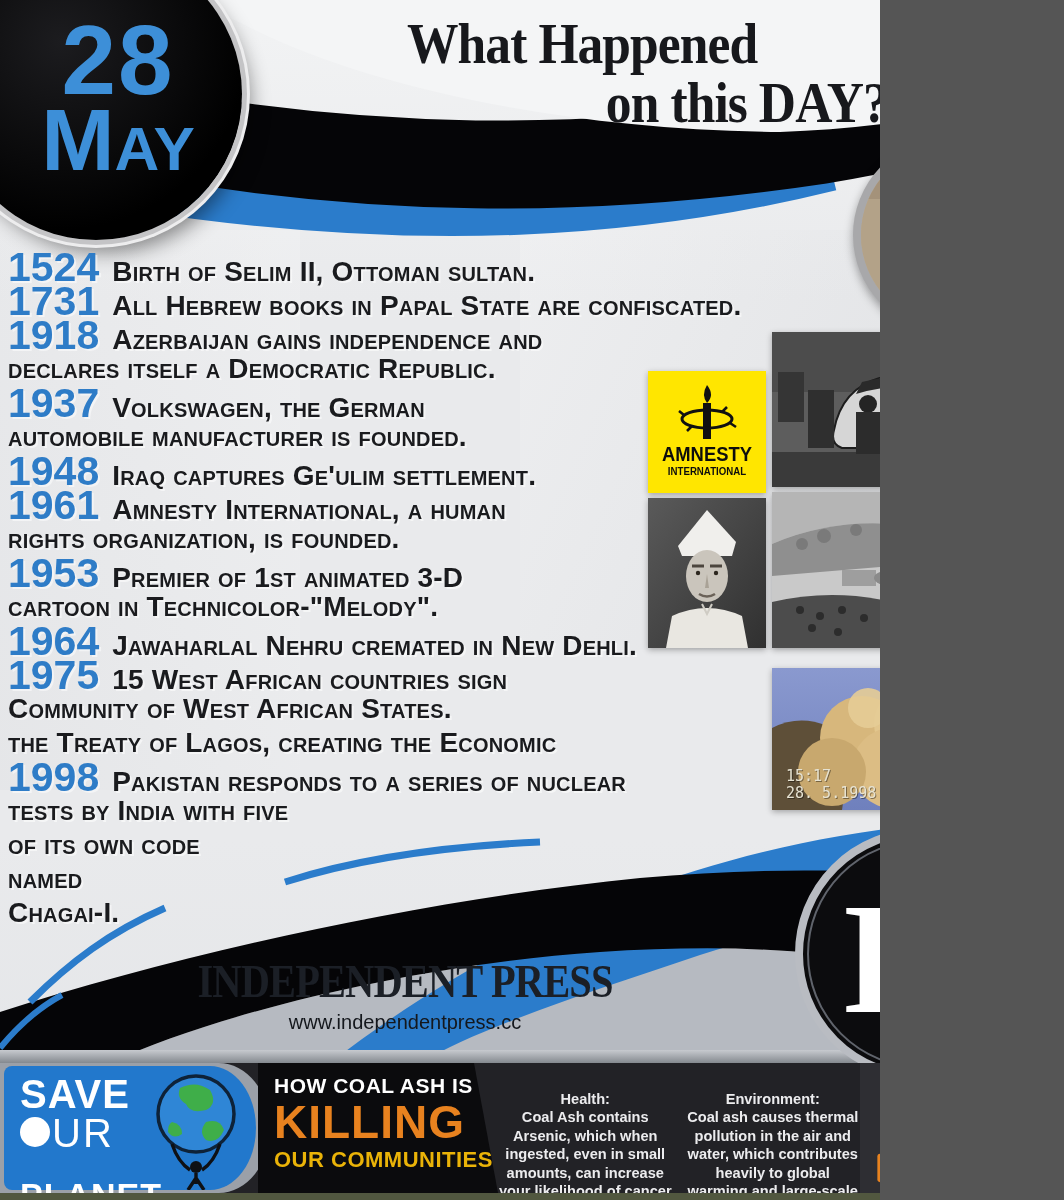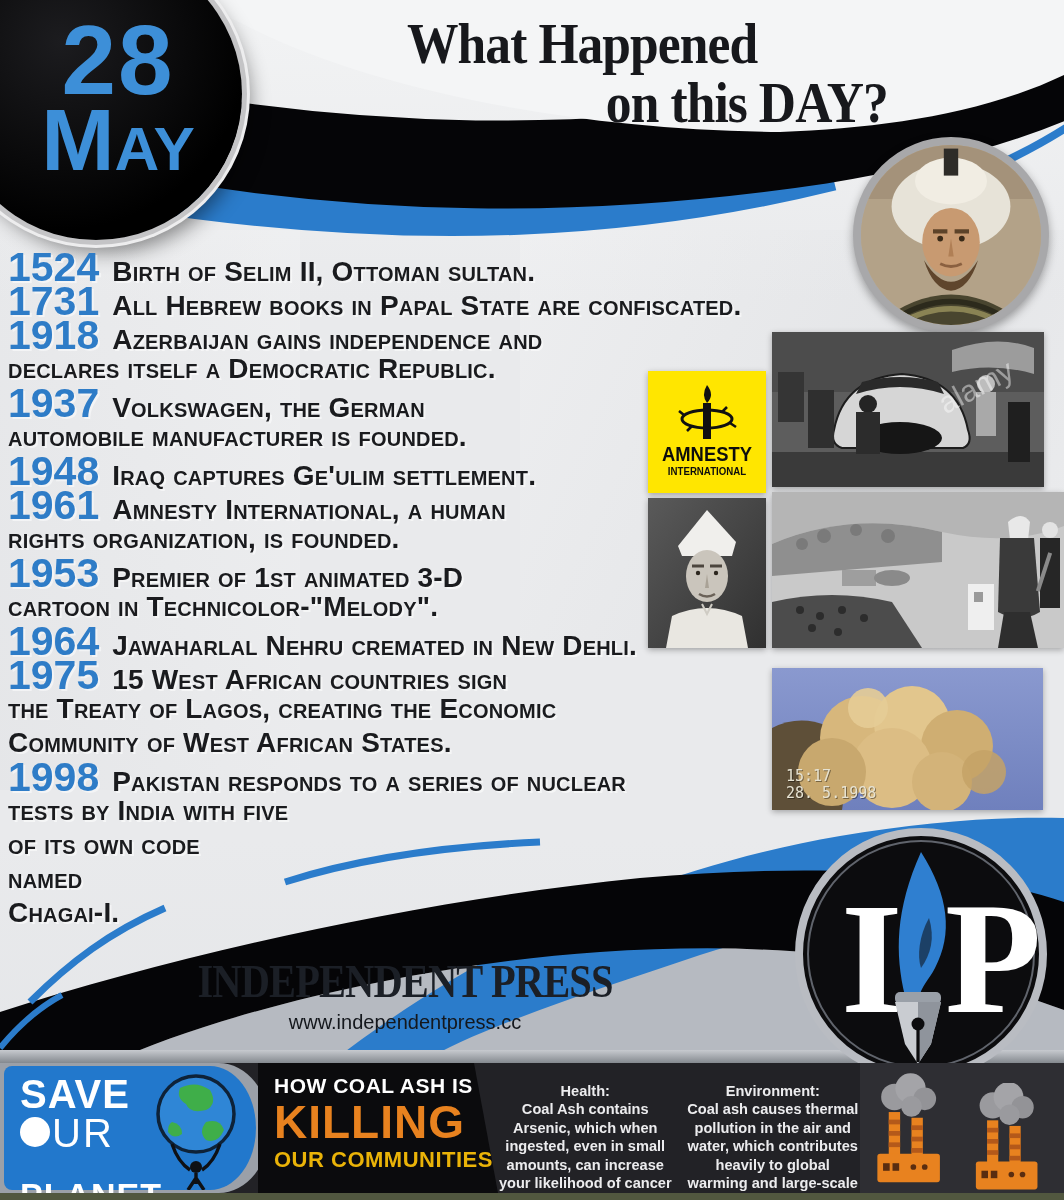--- a/index.html
+++ b/index.html
@@ -1,16 +1,16 @@
 <!DOCTYPE html>
 <html><head>
 <meta charset="utf-8">
 <style>
   html,body{margin:0;padding:0;background:#555;}
-  #page{position:relative;width:1064px;height:1200px;overflow:hidden;
+  #page{position:relative;width:880px;height:1200px;overflow:hidden;
         font-family:"Liberation Sans",sans-serif;
         background:linear-gradient(180deg,#f2f3f4 0%,#e9eaec 25%,#e9eaec 70%,#e2e4e7 100%);}
   #page *{box-sizing:border-box;}
   :root{--blue:#2b7ccb;--ltblue:#3d8fd8;--orange:#e8821f;--ink:#1a1b1e;}
 
   .abs{position:absolute;}
   svg{display:block;}
 
   
   .tex{position:absolute;opacity:.35;pointer-events:none;}
@@ -79,21 +79,21 @@
   .save-l1{font-size:40px;line-height:40px;font-weight:800;letter-spacing:1px;}
   .save-l2{font-size:40px;line-height:38px;font-weight:400;letter-spacing:2px;}
   .save-l2 .disc{display:inline-block;width:30px;height:30px;border-radius:50%;background:#fff;margin-right:2px;}
   .save-l3{font-size:34px;line-height:38px;font-weight:800;letter-spacing:1px;margin-top:24px;}
   .earth{position:absolute;right:10px;top:4px;}
   .coal{position:absolute;left:258px;top:0;width:240px;height:130px;background:#0b0b0d;
       clip-path:polygon(0 0,90% 0,100% 100%,0 100%);padding:10px 0 0 16px;}
   .coal-l1{font-size:21px;font-weight:800;color:#fff;line-height:25px;letter-spacing:.5px;}
   .coal-l2{font-size:46px;font-weight:800;color:var(--orange);line-height:48px;letter-spacing:1px;}
   .coal-l3{font-size:22px;font-weight:800;color:#eab308;line-height:27px;letter-spacing:.5px;}
-  .info{position:absolute;left:498px;top:0;width:362px;height:130px;display:flex;padding-top:19px;gap:13px;}
+  .info{position:absolute;left:498px;top:8px;width:362px;height:130px;display:flex;padding-top:19px;gap:13px;}
   .info-col{flex:1;text-align:center;color:#ececee;font-size:14.6px;font-weight:600;line-height:18.4px;}
   .facts{position:absolute;left:860px;top:0;width:204px;height:130px;background:#2e2e33;}
 
   .strip-green{left:0;top:1193px;width:1064px;height:7px;background:#51573f;}
 </style>
 </head>
 <body>
 
 <div id="page">
 
@@ -162,22 +162,22 @@
     <div class="ln">
       <span class="yr">1953</span><span class="tx">Premier of 1st animated 3-D</span>
     </div>
     <div class="ln"><span class="tx">cartoon in Technicolor-"Melody".</span></div>
     <div class="ln">
       <span class="yr">1964</span><span class="tx">Jawaharlal Nehru cremated in New Dehli.</span>
     </div>
     <div class="ln">
       <span class="yr">1975</span><span class="tx">15 West African countries sign</span>
     </div>
+    <div class="ln"><span class="tx">Community of West African States.</span></div>
     <div class="ln"><span class="tx">the Treaty of Lagos, creating the Economic</span></div>
-    <div class="ln"><span class="tx">Community of West African States.</span></div>
     <div class="ln">
       <span class="yr">1998</span><span class="tx">Pakistan responds to a series of nuclear</span>
     </div>
     <div class="ln"><span class="tx">tests by India with five</span></div>
     <div class="ln"><span class="tx">of its own code</span></div>
     <div class="ln"><span class="tx">named</span></div>
     <div class="ln"><span class="tx">Chagai-I.</span></div>
   </div>
 
   <div class="ph vw">

